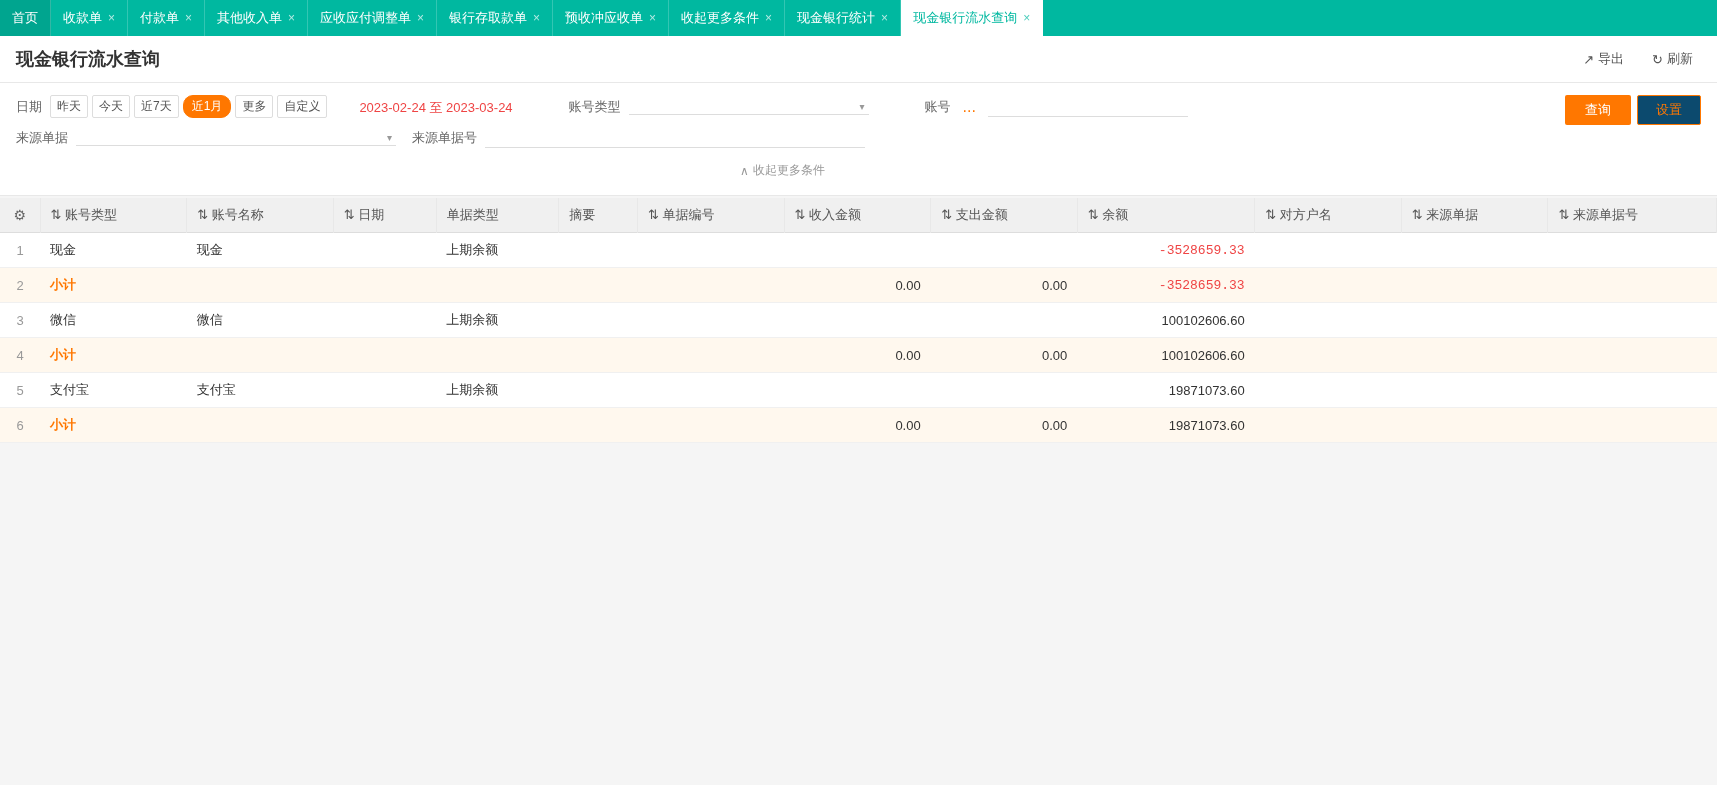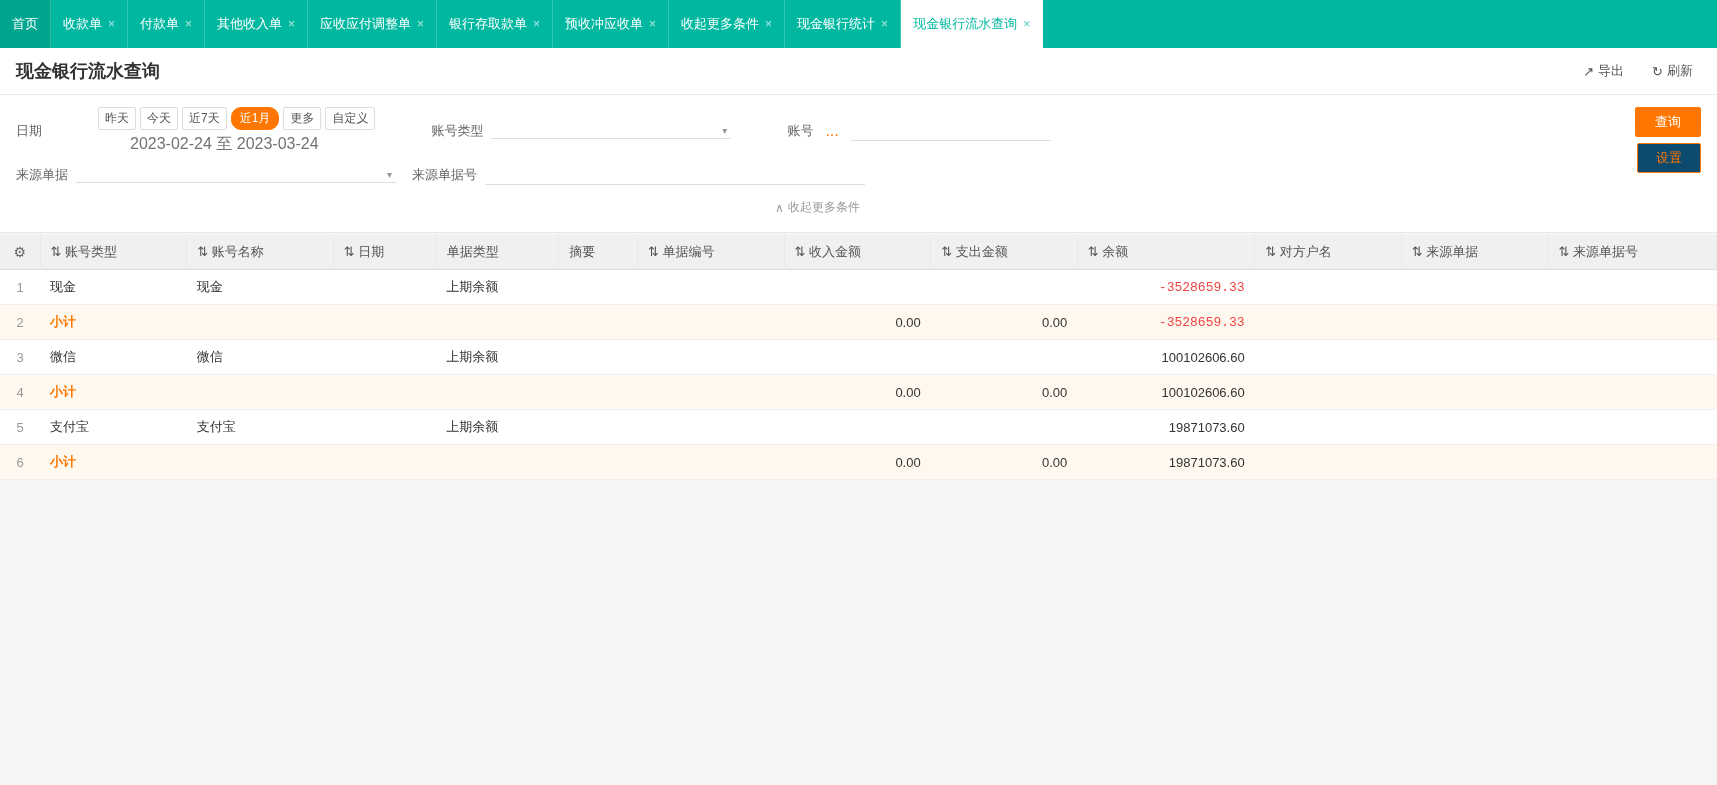--- a/index.html
+++ b/index.html
@@ -3,21 +3,21 @@
   <meta charset="utf-8">
   <style>
     * { margin: 0; padding: 0; box-sizing: border-box; }
     body { font-family: 'Microsoft YaHei', Arial, sans-serif; font-size: 13px; background: #f5f5f5; color: #333; }
 
     
     .top-nav {
       display: flex;
       align-items: center;
       background: #00b8a0;
-      height: 48px;
+      height: 36px;
       padding: 0 0;
       overflow: hidden;
     }
     .nav-item {
       display: flex;
       align-items: center;
       padding: 0 12px;
       height: 100%;
       color: #fff;
       font-size: 13px;
@@ -102,22 +102,22 @@
       color: #555;
     }
     .date-btn.active {
       background: #ff7700;
       color: #fff;
       border-color: #ff7700;
       border-radius: 10px;
       padding: 2px 8px;
     }
     .date-range {
-      color: #737373;
-      font-size: 16px;
+      color: #ef4444;
+      font-size: 13px;
       margin-top: 4px;
       margin-left: 32px;
     }
     .filter-select {
       display: flex;
       align-items: center;
       border-bottom: 1px solid #ddd;
       padding: 2px 4px;
       min-width: 180px;
       cursor: pointer;
@@ -172,22 +172,21 @@
     .dots-btn {
       border: none;
       background: none;
       cursor: pointer;
       color: #ff7700;
       font-size: 16px;
       padding: 0 4px;
     }
     .date-group {
       display: flex;
-      flex-direction: column;
-      margin-left: 48px;
+      flex-direction: row;
     }
 
     
     .table-wrap {
       background: #fff;
       margin-top: 2px;
       overflow-x: auto;
     }
     table {
       width: 100%;
@@ -242,21 +241,21 @@
     .top-filter-main {
       display: flex;
       align-items: flex-start;
       width: 100%;
     }
     .top-filter-left {
       flex: 1;
     }
     .top-filter-right {
       display: flex;
-      flex-direction: column;
+      flex-direction: row;
       gap: 6px;
       align-items: flex-end;
       padding-left: 16px;
     }
   </style>
 </head>
 <body>
 
 <nav class="top-nav">
   <div class="nav-item home">

